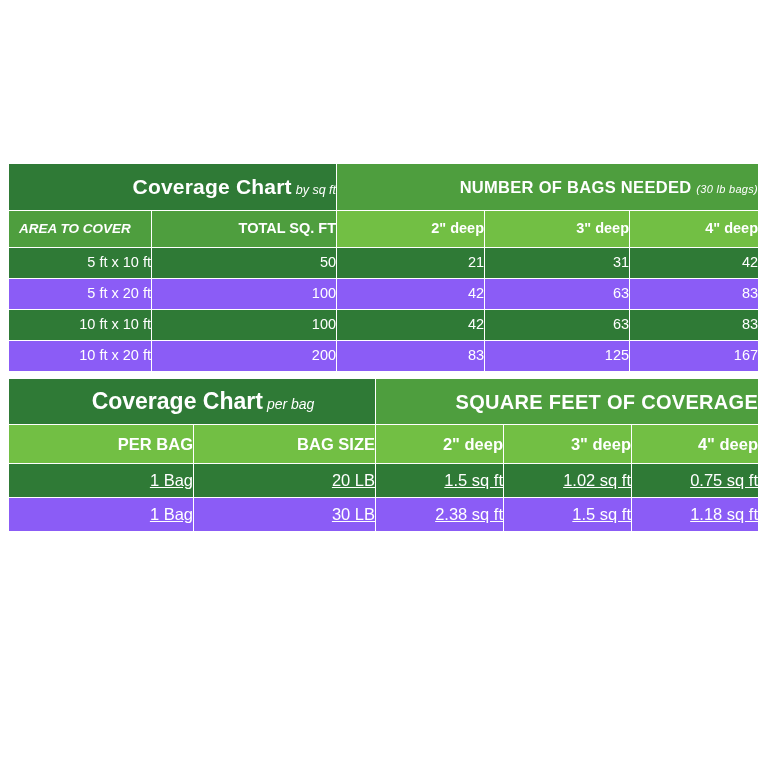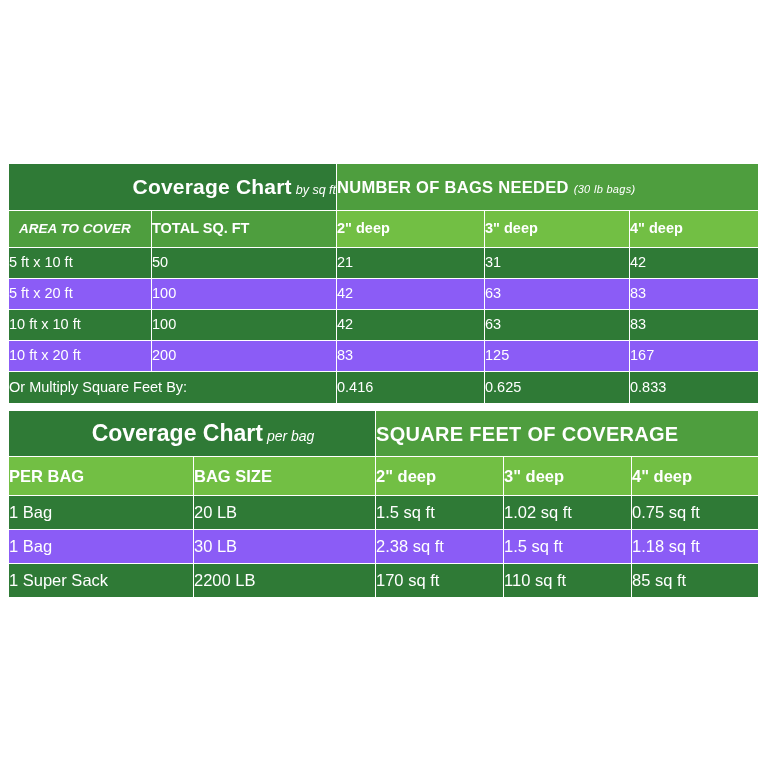--- a/index.html
+++ b/index.html
@@ -28,21 +28,21 @@
 
   table.cov {
     border-collapse: collapse;
     table-layout: fixed;
     width: 100%;
     color: #ffffff;
   }
 
   table.cov td {
     border: 1px solid #ffffff;
-    text-align: left;
+    text-align: right;
     vertical-align: middle;
     padding: 0;
     line-height: 1.1;
   }
 
   
   .dk  { background: #2f7a36; }   
   .md  { background: #4e9e3e; }   
   .lt  { background: #72bf44; }   
   .lt2 { background: #8b5cf6; }
@@ -127,20 +127,21 @@
     letter-spacing: .3px;
   }
   .c2 .subhead {
     height: 38px;
     font-size: 16.5px;
     font-weight: bold;
   }
   .c2 .datarow td {
     height: 33px;
     font-size: 16.5px;
+    text-decoration: underline;
   }
 </style>
 </head>
 <body>
 
 <div id="page">
   <div class="charts-wrap">
 
     <table class="cov c1">
       <colgroup>
@@ -194,26 +195,20 @@
         </tr>
 
         <tr class="datarow">
           <td class="lt2">10 ft x 20 ft</td>
           <td class="lt2">200</td>
           <td class="lt2">83</td>
           <td class="lt2">125</td>
           <td class="lt2">167</td>
         </tr>
 
-        <tr class="lastrow">
-          <td class="dk multiply" colspan="2">Or Multiply Square Feet By:</td>
-          <td class="dk">0.416</td>
-          <td class="dk">0.625</td>
-          <td class="dk">0.833</td>
-        </tr>
       </tbody>
     </table>
 
     <div class="gap"></div>
 
     <table class="cov c2">
       <colgroup>
         <col style="width:185px">
         <col style="width:182px">
         <col style="width:128px">
@@ -245,24 +240,17 @@
         </tr>
 
         <tr class="datarow">
           <td class="lt2">1 Bag</td>
           <td class="lt2">30 LB</td>
           <td class="lt2">2.38 sq ft</td>
           <td class="lt2">1.5 sq ft</td>
           <td class="lt2">1.18 sq ft</td>
         </tr>
 
-        <tr class="datarow">
-          <td class="dk">1 Super Sack</td>
-          <td class="dk">2200 LB</td>
-          <td class="dk">170 sq ft</td>
-          <td class="dk">110 sq ft</td>
-          <td class="dk">85 sq ft</td>
-        </tr>
       </tbody>
     </table>
 
   </div>
 </div>
 
 </body></html>

